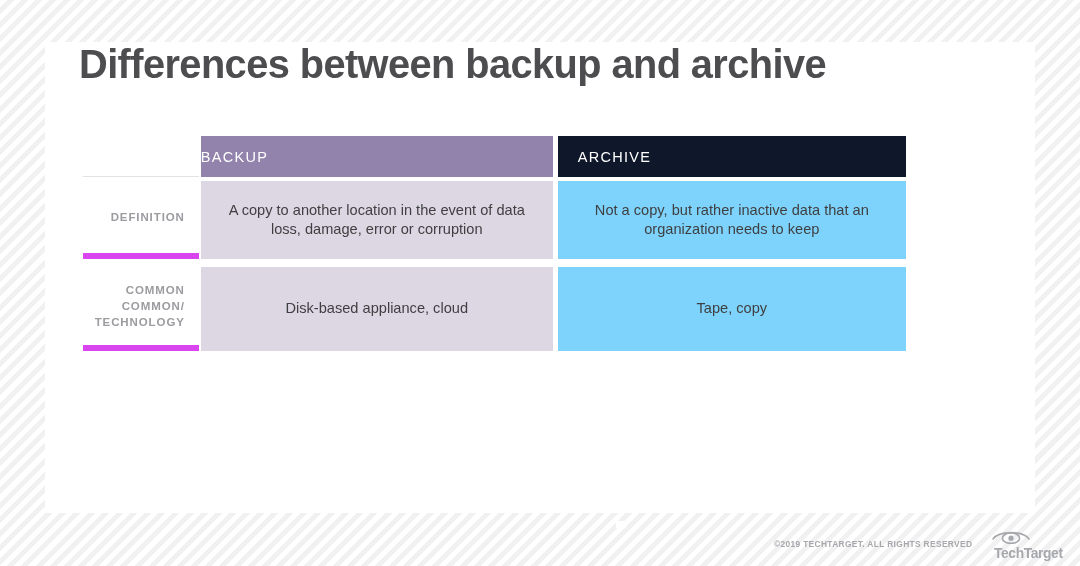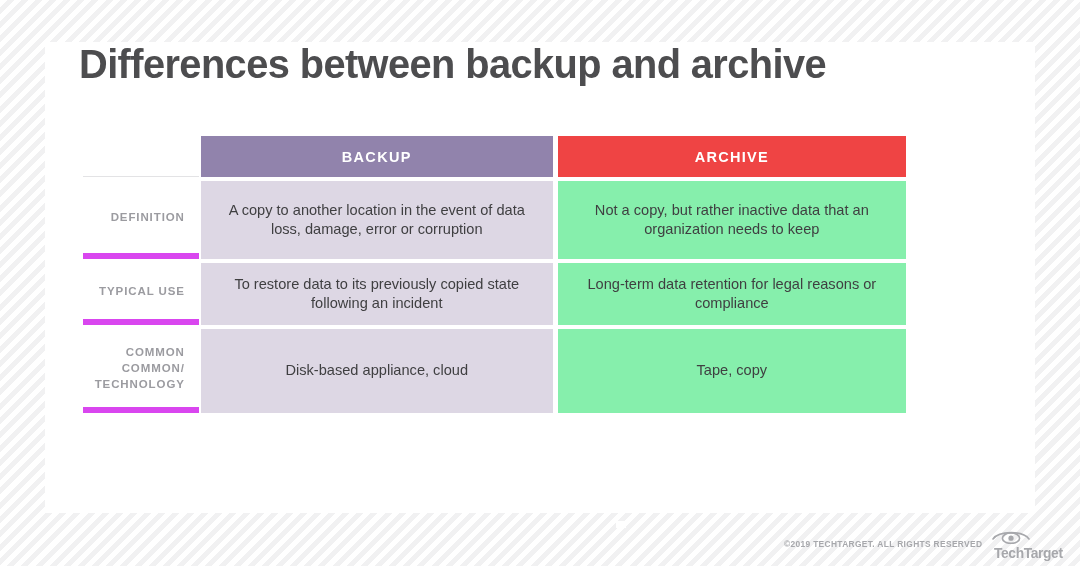--- a/index.html
+++ b/index.html
@@ -63,30 +63,30 @@
   .cmp-table col.c-backup { width: 356px; }
   .cmp-table col.c-gap2   { width: 5px; }
   .cmp-table col.c-arch   { width: 352px; }
 
   
   .hdr-blank { background: transparent; border-bottom: 1px solid #e3e3e5; height: 41px; }
   .hdr-gap   { background: transparent; }
 
   .hdr-cell {
     height: 41px;
-    text-align: center;
+    text-align: left;
     vertical-align: middle;
     color: #ffffff;
     font-size: 14.5px;
-    font-weight: bold;
+    font-weight: normal;
     letter-spacing: 1.3px;
     font-stretch: condensed;
   }
   .hdr-backup  { background: #9183ac; }
-  .hdr-archive { background: #ef4444; }
+  .hdr-archive { background: #0f172a; padding-left: 20px; }
 
   
   .row-gap td { height: 4px; padding: 0; background: transparent; }
 
   
   .lbl-cell {
     text-align: right;
     vertical-align: middle;
     color: #9b9ba0;
     font-size: 11.5px;
@@ -101,21 +101,21 @@
   
   .data-cell {
     text-align: center;
     vertical-align: middle;
     font-size: 14.6px;
     color: #3f3f41;
     line-height: 19.5px;
     padding: 0 22px;
   }
   .cell-backup  { background: #ddd7e4; }
-  .cell-archive { background: #86efac; }
+  .cell-archive { background: #7dd3fc; }
 
   .gap-col { background: transparent; padding: 0; }
 
   .r1 .data-cell { height: 78px; }
   .r2 .data-cell { height: 62px; }
   .r3 .data-cell { height: 84px; }
 
   
   .footer-dot {
     position: absolute;
@@ -125,21 +125,21 @@
     height: 7px;
     background: #ffffff;
   }
 
   .footer {
     position: absolute;
     right: 14px;
     top: 528px;
     display: flex;
     align-items: center;
-    gap: 9px;
+    gap: 19px;
   }
 
   .copyright {
     font-size: 8.4px;
     font-weight: bold;
     color: #a7a8ac;
     letter-spacing: 0.35px;
     white-space: nowrap;
   }
 
@@ -198,27 +198,20 @@
       <td class="gap-col"></td>
       <td class="data-cell cell-archive">Not a copy, but rather inactive data that an organization needs to keep</td>
     </tr>
     <tr class="row-gap">
       <td></td>
       <td></td>
       <td></td>
       <td></td>
       <td></td>
     </tr>
-    <tr class="r2">
-      <td class="lbl-cell">TYPICAL USE</td>
-      <td class="gap-col"></td>
-      <td class="data-cell cell-backup">To restore data to its previously copied state following an incident</td>
-      <td class="gap-col"></td>
-      <td class="data-cell cell-archive">Long-term data retention for legal reasons or compliance</td>
-    </tr>
     <tr class="row-gap">
       <td></td>
       <td></td>
       <td></td>
       <td></td>
       <td></td>
     </tr>
     <tr class="r3">
       <td class="lbl-cell">COMMON COMMON/ TECHNOLOGY</td>
       <td class="gap-col"></td>

